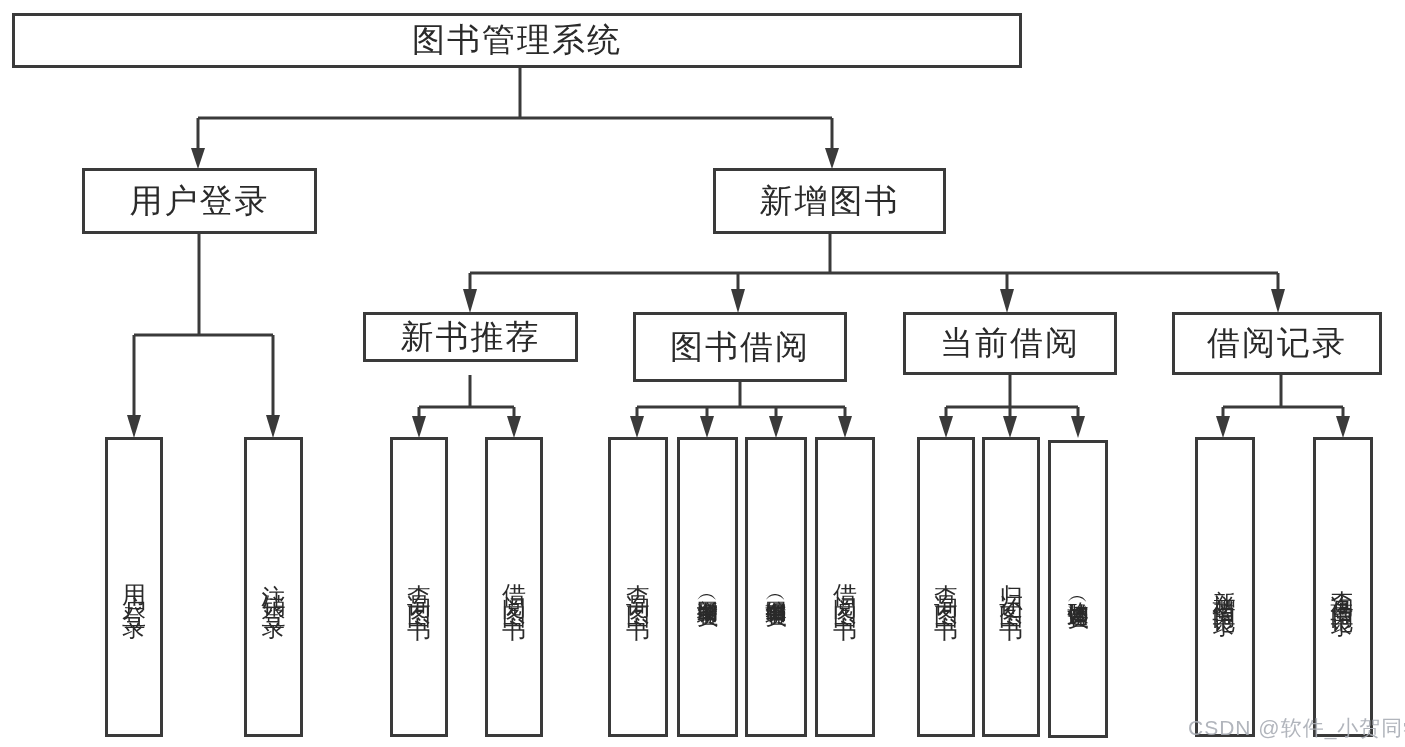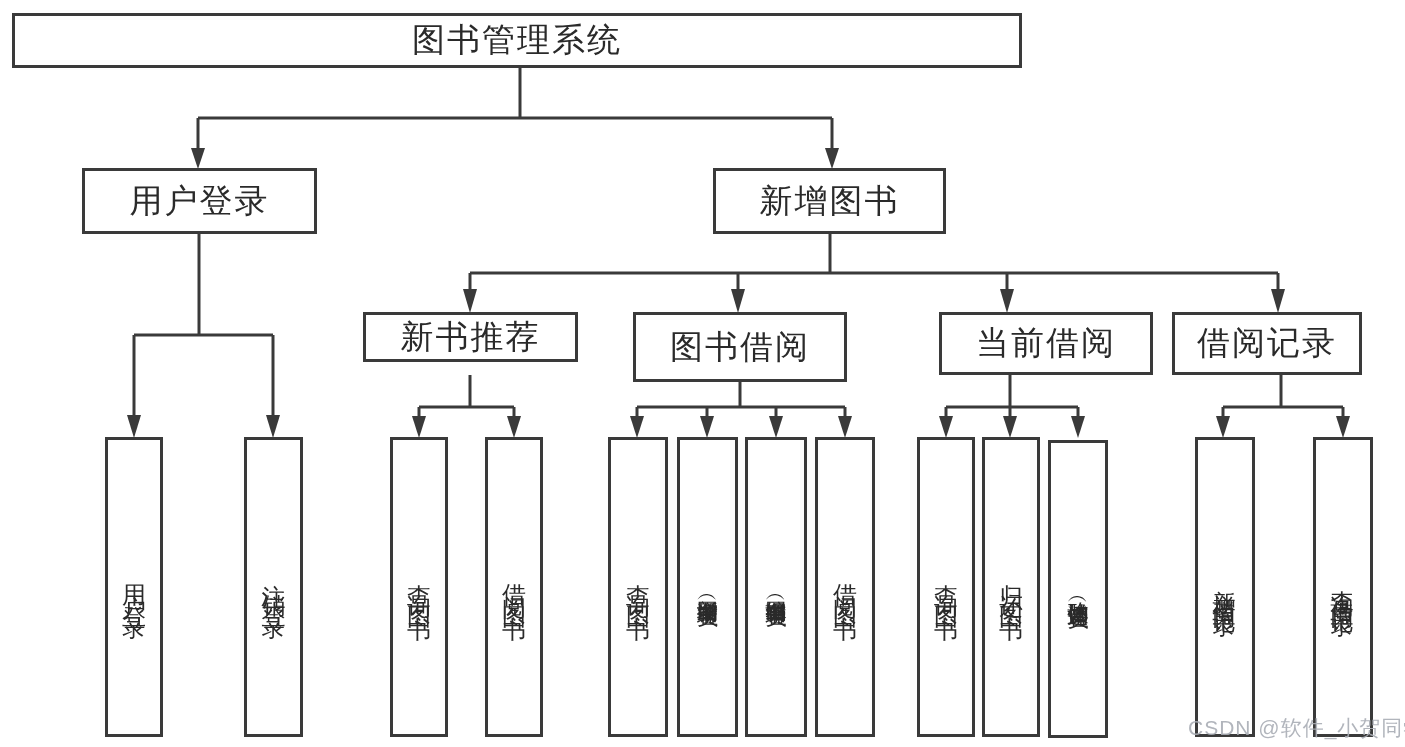--- a/index.html
+++ b/index.html
@@ -156,24 +156,24 @@
   <div class="node node-h" style="left:713px;top:168px;width:233px;height:66px">
     <span>新增图书</span>
   </div>
 
   <div class="node node-h" style="left:363px;top:312px;width:215px;height:50px">
     <span>新书推荐</span>
   </div>
   <div class="node node-h" style="left:633px;top:312px;width:214px;height:70px">
     <span>图书借阅</span>
   </div>
-  <div class="node node-h" style="left:939px;top:312px;width:214px;height:63px">
+  <div class="node node-h" style="left:903px;top:312px;width:214px;height:63px">
     <span>当前借阅</span>
   </div>
-  <div class="node node-h" style="left:1172px;top:312px;width:190px;height:63px">
+  <div class="node node-h" style="left:1172px;top:312px;width:210px;height:63px">
     <span>借阅记录</span>
   </div>
 
   <div class="node leaf" style="left:105px;top:437px;width:58px;height:300px">
     <span class="v">用户登录</span>
   </div>
   <div class="node leaf" style="left:244px;top:437px;width:59px;height:300px">
     <span class="v">注销登录</span>
   </div>
 

